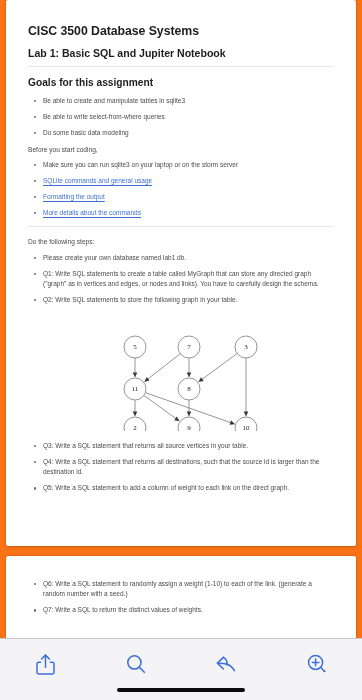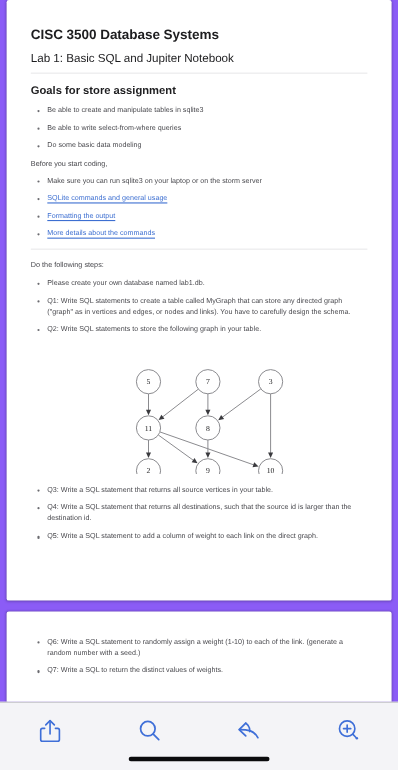--- a/index.html
+++ b/index.html
@@ -12,42 +12,42 @@
   #viewer {
     position: relative;
     width: 362px; height: 700px;
     background: #dcdce0;
   }
   .doc-scroll {
     position: absolute;
     top: 0; left: 0; right: 0;
     bottom: 62px;
     overflow: hidden;
-    background: #8b5cf6;
+    background: #f97316;
   }
   .page {
     background: #ffffff;
     margin: 0 6px 10px 6px;
     border-radius: 2px;
     box-shadow: 0 0 2px rgba(0,0,0,0.22), 0 1px 3px rgba(0,0,0,0.12);
     padding: 22px 22px 20px 22px;
   }
   .page.first { margin-top: 0; padding-top: 24px; }
   .page.second { padding-top: 20px; }
 
   h1.doc-title {
     font-size: 12.3px;
     font-weight: bold;
     color: #1d1d1f;
     letter-spacing: -0.05px;
     margin-bottom: 9px;
   }
   h2.doc-sub {
     font-size: 10.6px;
-    font-weight: normal;
+    font-weight: bold;
     color: #1d1d1f;
     letter-spacing: -0.03px;
     padding-bottom: 7px;
   }
   .rule {
     height: 1px;
     background: #e8e8ea;
     margin: 0 0 10px 0;
   }
   h3.sec {
@@ -142,21 +142,21 @@
 <div id="viewer">
 
   <div class="doc-scroll">
 
     <div class="page first">
 
       <h1 class="doc-title">CISC 3500 Database Systems</h1>
       <h2 class="doc-sub">Lab 1: Basic SQL and Jupiter Notebook</h2>
       <div class="rule"></div>
 
-      <h3 class="sec">Goals for store assignment</h3>
+      <h3 class="sec">Goals for this assignment</h3>
       <ul class="blist">
         <li>Be able to create and manipulate tables in sqlite3</li>
         <li>Be able to write select-from-where queries</li>
         <li>Do some basic data modeling</li>
       </ul>
 
       <p class="para">Before you start coding,</p>
       <ul class="blist">
         <li>Make sure you can run sqlite3 on your laptop or on the storm server</li>
         <li><a class="lnk" href="#">SQLite commands and general usage</a></li>

